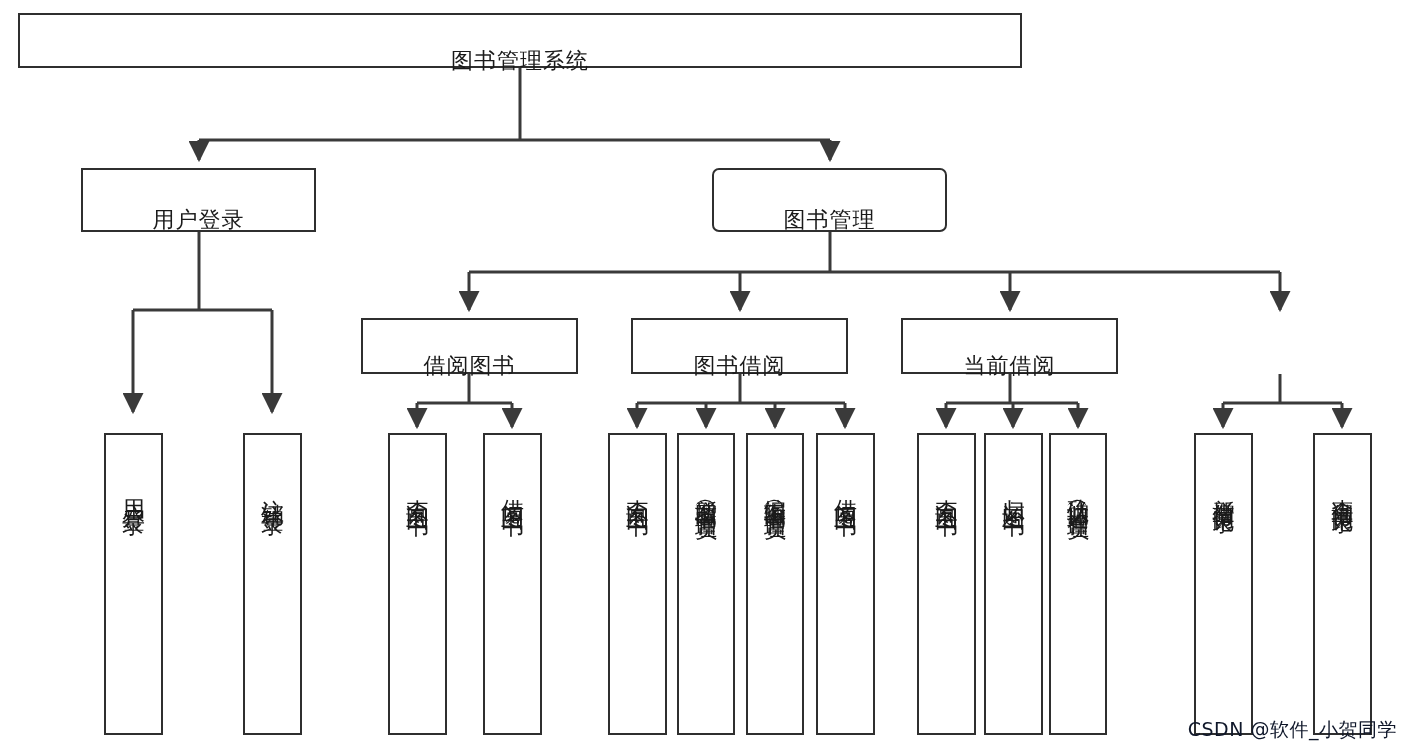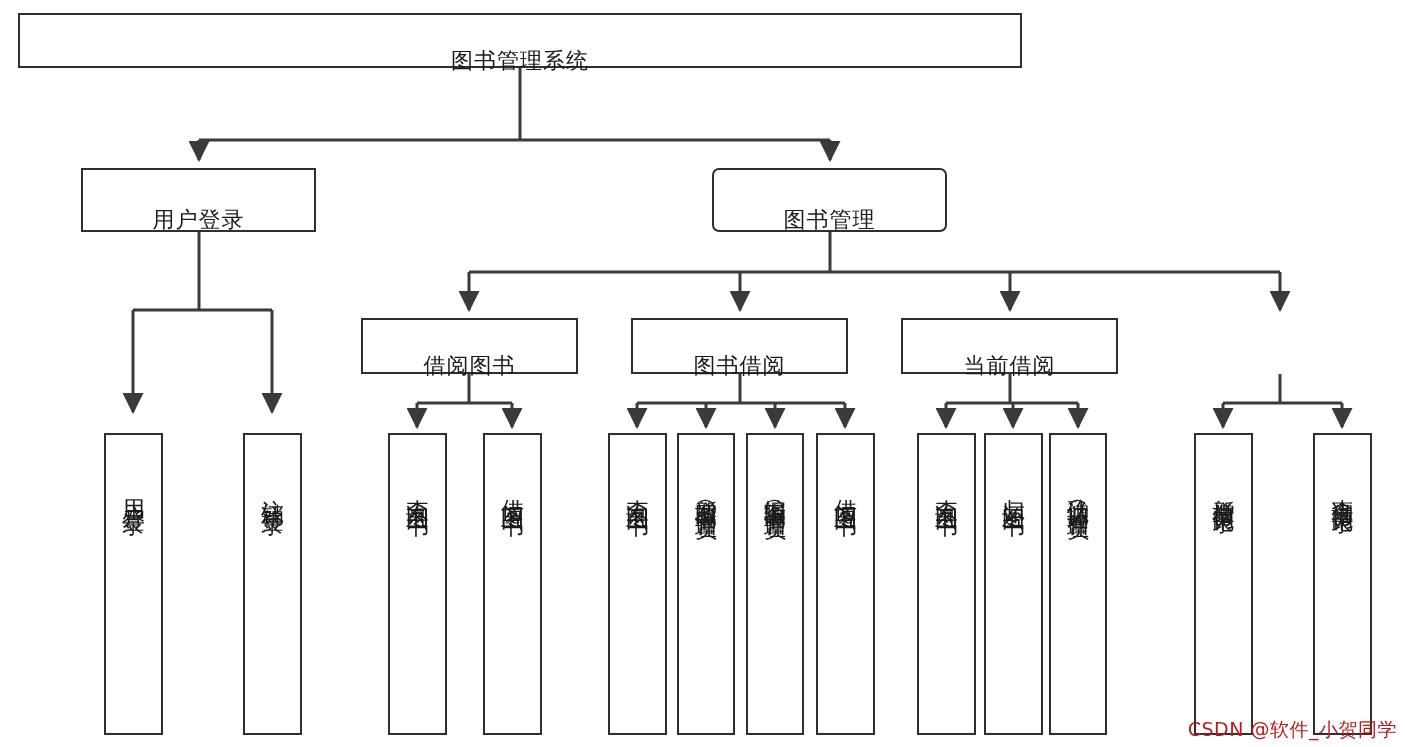--- a/index.html
+++ b/index.html
@@ -59,21 +59,21 @@
   }
   .node-box.vertical.tall-text .node-label {
     letter-spacing: 3px;
     font-size: 22px;
   }
   #watermark {
     position: absolute;
     right: 8px;
     bottom: 4px;
     font-size: 19px;
-    color: #b91c1c;
+    color: #0f172a;
     letter-spacing: 0.5px;
     white-space: nowrap;
     font-family: "DejaVu Sans", "Liberation Sans", sans-serif;
   }
 </style>
 </head>
 <body>
 
 <div id="diagram-root">
 

